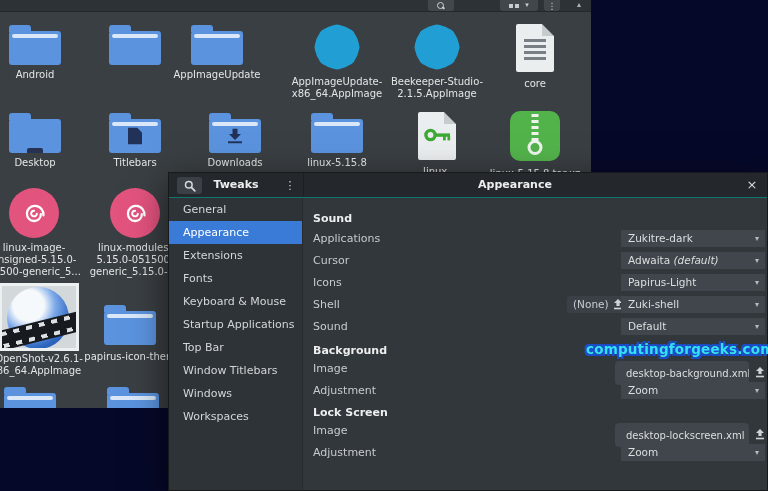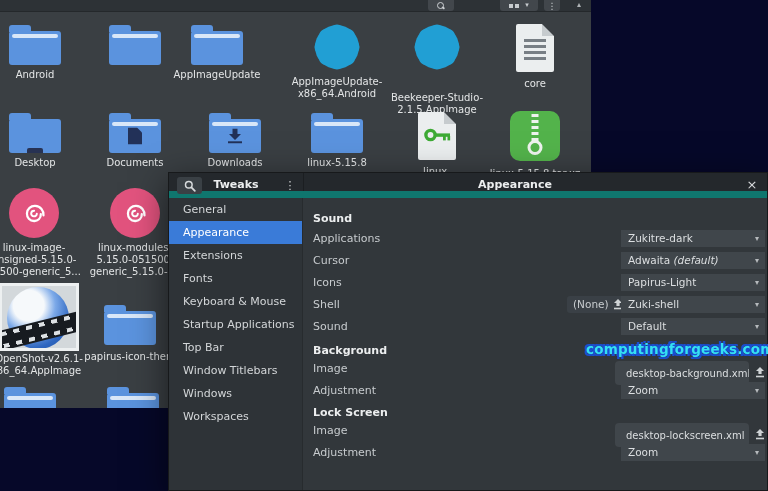--- a/index.html
+++ b/index.html
@@ -84,21 +84,21 @@
              background:#171b20; transform:rotate(-14deg); }
   .os-film::before, .os-film::after { content:""; position:absolute; left:0; right:0; height:4px;
              background:repeating-linear-gradient(90deg,#dde1e4 0 6px,rgba(0,0,0,0) 6px 13px); }
   .os-film::before { top:2px; } .os-film::after { bottom:2px; }
 
   
   .tweaks { position:absolute; left:168px; top:172px; width:600px; height:319px;
             background:#32373b; border:1px solid #17191b;
             box-shadow:0 10px 34px rgba(0,0,0,.55); }
   .tw-header { position:absolute; left:0; top:0; width:100%; height:25px;
-               background:#24282c; border-bottom:7px solid #0f766e; }
+               background:#24282c; border-bottom:1px solid #0f766e; }
   .tw-header .divider { position:absolute; left:134px; top:0; bottom:0; width:1px; background:#1b1e21; }
   .tw-search { position:absolute; left:8px; top:4px; width:25px; height:17px;
                background:#3a4045; border-radius:3px; display:flex; align-items:center;
                justify-content:center; }
   .tw-title { position:absolute; left:34px; top:5px; width:66px; text-align:center;
               font-size:11px; font-weight:bold; color:#eceeef; }
   .tw-kebab { position:absolute; left:112px; top:4px; width:18px; height:17px;
               border-radius:3px; color:#d5d8da; font-size:11px; text-align:center; line-height:17px; }
   .tw-page-title { position:absolute; left:134px; right:40px; top:5px; text-align:center;
               font-size:11px; font-weight:bold; color:#eceeef; }
@@ -165,28 +165,28 @@
     <div class="cell" style="left:169px;top:20px">
       <div class="folder striped"></div>
       <div class="flabel">AppImageUpdate</div>
     </div>
     <div class="cell" style="left:289px;top:22px">
       <div class="gear">
           <span class="hub"></span>
           <span class="arrow"></span>
         </div>
       <div class="flabel" style="margin-top:6px">AppImageUpdate-
-x86_64.Android</div>
+x86_64.AppImage</div>
     </div>
     <div class="cell" style="left:389px;top:22px">
       <div class="gear">
           <span class="hub"></span>
           <span class="arrow"></span>
         </div>
-      <div class="flabel" style="margin-top:22px">Beekeeper-Studio-
+      <div class="flabel" style="margin-top:6px">Beekeeper-Studio-
 2.1.5.AppImage</div>
     </div>
     <div class="cell" style="left:487px;top:22px">
       <div class="doc">
           <span class="fold"></span>
           <span class="lines"></span>
         </div>
       <div class="flabel" style="margin-top:6px">core</div>
     </div>
 
@@ -197,21 +197,21 @@
       <div class="flabel">Desktop</div>
     </div>
     <div class="cell" style="left:87px;top:108px">
       <div class="folder striped">
         <span class="emblem">
           <svg width="14" height="17" viewBox="0 0 14 17">
               <path d="M0 0h9l5 5v12H0z" fill="#223158"></path>
             </svg>
         </span>
       </div>
-      <div class="flabel">Documents</div>
+      <div class="flabel">Titlebars</div>
     </div>
     <div class="cell" style="left:187px;top:108px">
       <div class="folder striped">
         <span class="emblem">
           <svg width="16" height="15" viewBox="0 0 16 15">
               <path d="M5.5 0h5v5.5H14L8 11.5 2 5.5h3.5z" fill="#223158"></path>
               <rect x="1" y="12.8" width="14" height="2.2" fill="#223158"></rect>
             </svg>
         </span>
       </div>

